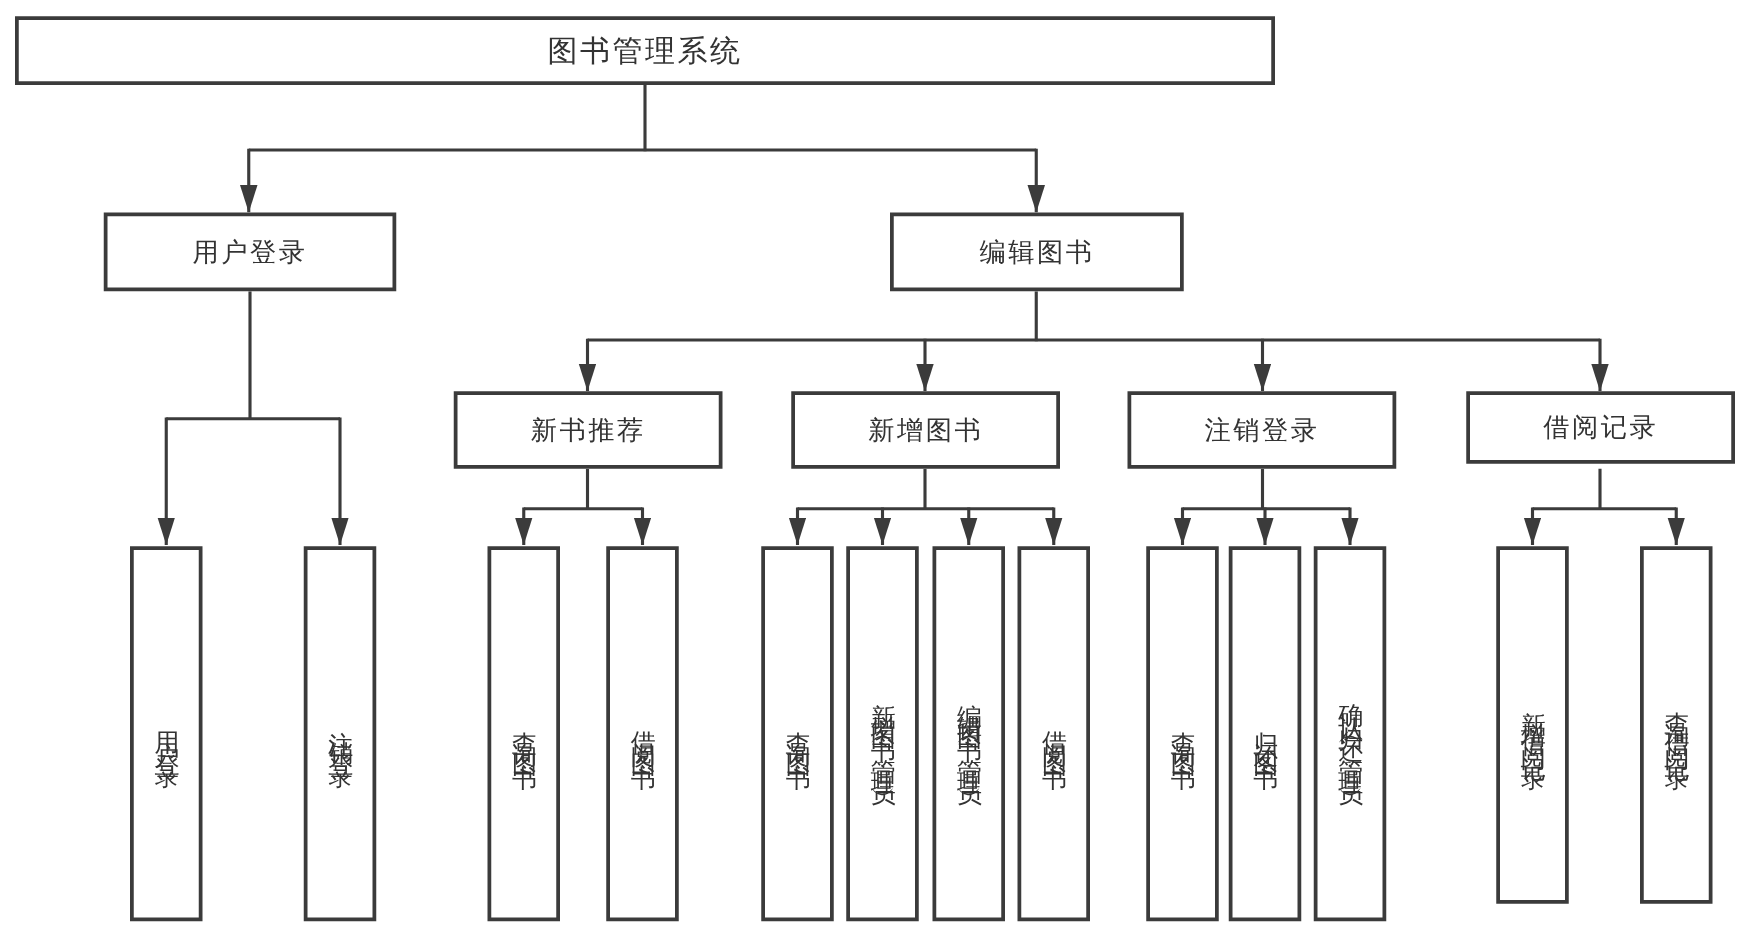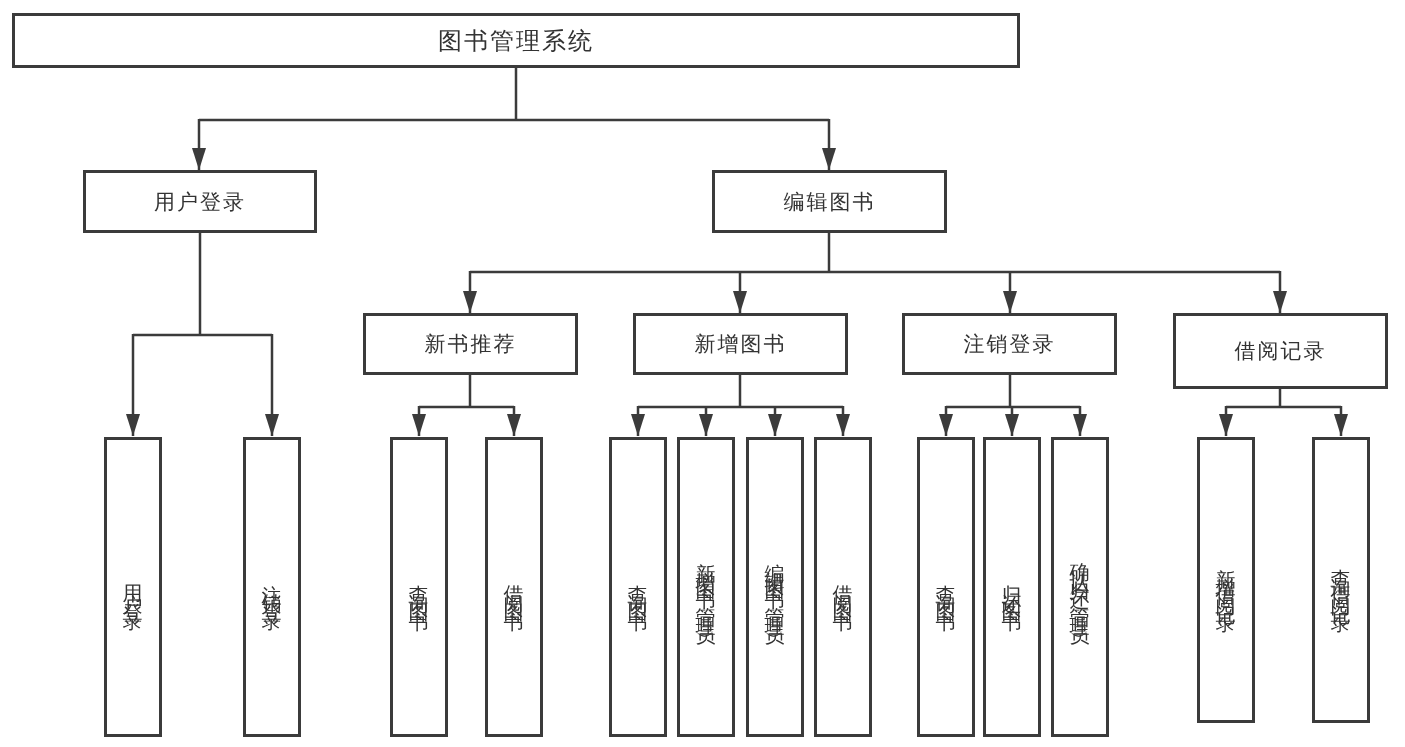--- a/index.html
+++ b/index.html
@@ -111,21 +111,21 @@
 
   <div class="box" style="left:363px; top:313px; width:215px; height:62px;">
     <span class="h-label">新书推荐</span>
   </div>
   <div class="box" style="left:633px; top:313px; width:215px; height:62px;">
     <span class="h-label">新增图书</span>
   </div>
   <div class="box" style="left:902px; top:313px; width:215px; height:62px;">
     <span class="h-label">注销登录</span>
   </div>
-  <div class="box" style="left:1173px; top:313px; width:215px; height:76px;">
+  <div class="box" style="left:1173px; top:313px; width:215px; height:58px;">
     <span class="h-label">借阅记录</span>
   </div>
 
   <div class="box v-box" style="left:104px; top:437px; width:58px; height:300px;">
     <span>用户登录</span>
   </div>
   <div class="box v-box" style="left:243px; top:437px; width:58px; height:300px;">
     <span>注销登录</span>
   </div>
 

